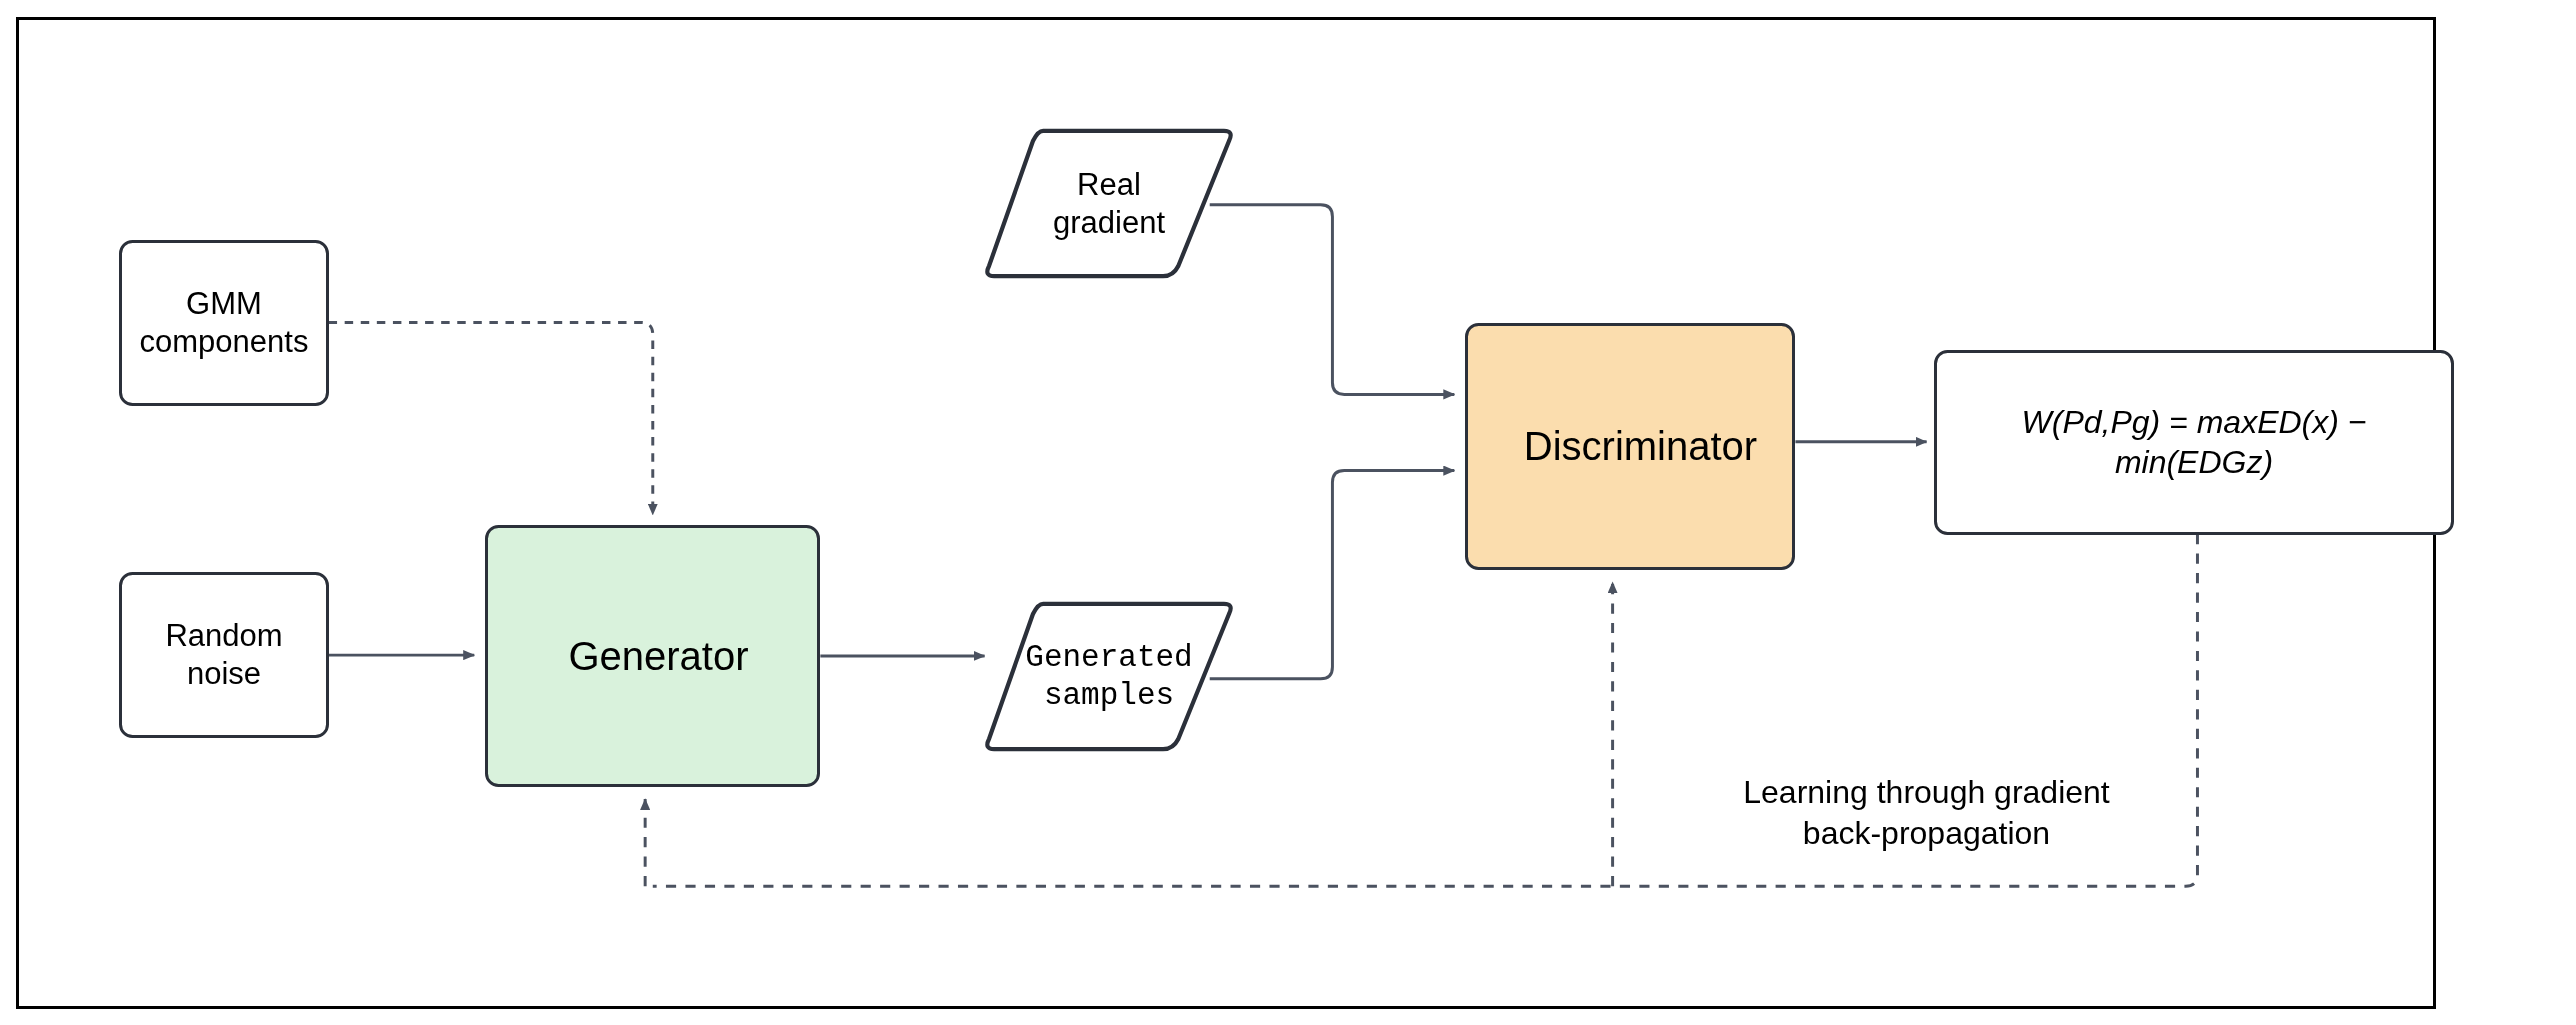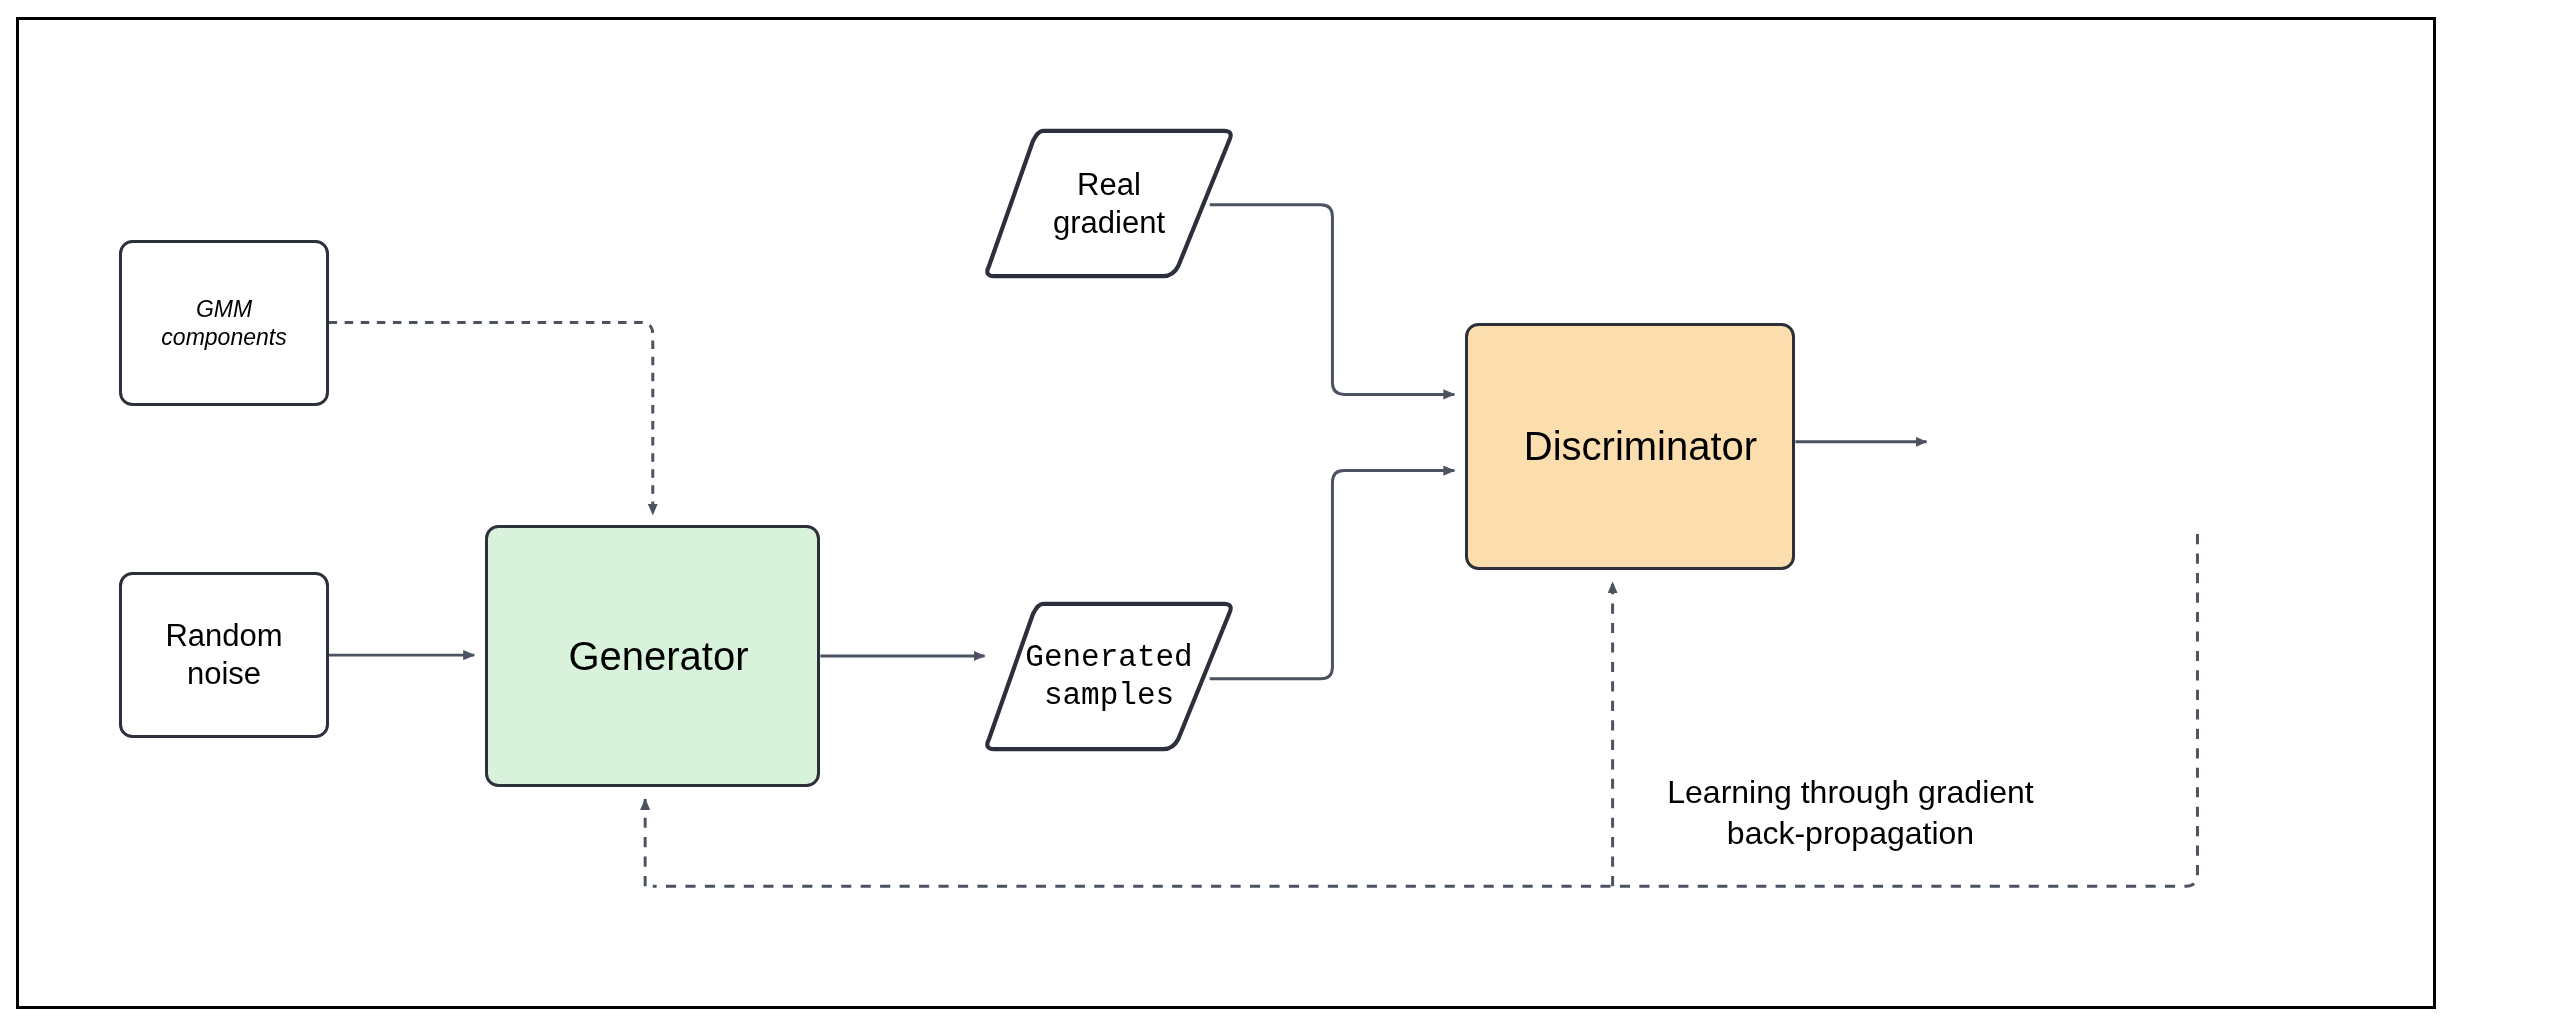--- a/index.html
+++ b/index.html
@@ -51,21 +51,21 @@
     background: #ffffff;
   }
   .node-label {
     line-height: 1.22;
     white-space: pre-line;
     display: block;
   }
   #node-gmm {
     left: 119px; top: 240px; width: 210px; height: 166px;
   }
-  #node-gmm .node-label { font-size: 23px; font-style: italic; }
+  #node-gmm .node-label { font-size: 31px; }
   #node-noise {
     left: 119px; top: 572px; width: 210px; height: 166px;
   }
   #node-noise .node-label { font-size: 31px; }
   #node-generator {
     left: 485px; top: 525px; width: 335px; height: 262px;
     background: #d9f2dc;
     padding-left: 12px;
   }
   #node-generator .node-label { font-size: 40px; }
@@ -97,21 +97,21 @@
     text-align: center;
     font-size: 31px;
     line-height: 1.22;
     color: #000000;
     white-space: pre-line;
   }
   #node-realsamples { left: 982px; top: 119px; width: 254px; height: 169px; }
   #node-gensamples  { left: 982px; top: 592px; width: 254px; height: 169px; font-family: Liberation Mono, monospace; }
   #label-backprop {
     position: absolute;
-    left: 1609px; top: 766px; width: 483px; height: 93px;
+    left: 1685px; top: 766px; width: 483px; height: 93px;
     display: flex; align-items: center; justify-content: center;
     text-align: center; font-size: 32px; line-height: 1.26;
     color: #000000; white-space: pre-line;
   }
 </style>
 </head>
 <body>
 
 <div id="canvas">
 
@@ -191,18 +191,22 @@
       <path d="M 72 14 L 286 14 Q 298 14 292 26 L 232 174 Q 226 186 214 186 L 14 186 Q 2 186 8 174 L 60 26 Q 66 14 72 14 Z" fill="#ffffff" stroke="#2b303a" stroke-width="5" stroke-linejoin="round"></path>
     </svg>
     <span class="para-text">Generated
 samples</span>
   </div>
 
   <div class="node boxnode" id="node-discriminator">
     <span class="node-label">Discriminator</span>
   </div>
 
+  <div class="node boxnode" id="node-formula">
+    <span class="node-label">W(Pd,Pg) = maxED(x) −
+min(EDGz)</span>
+  </div>
 
   <div id="label-backprop">Learning through gradient
 back-propagation</div>
 
 </div>
 
 
 </body></html>

